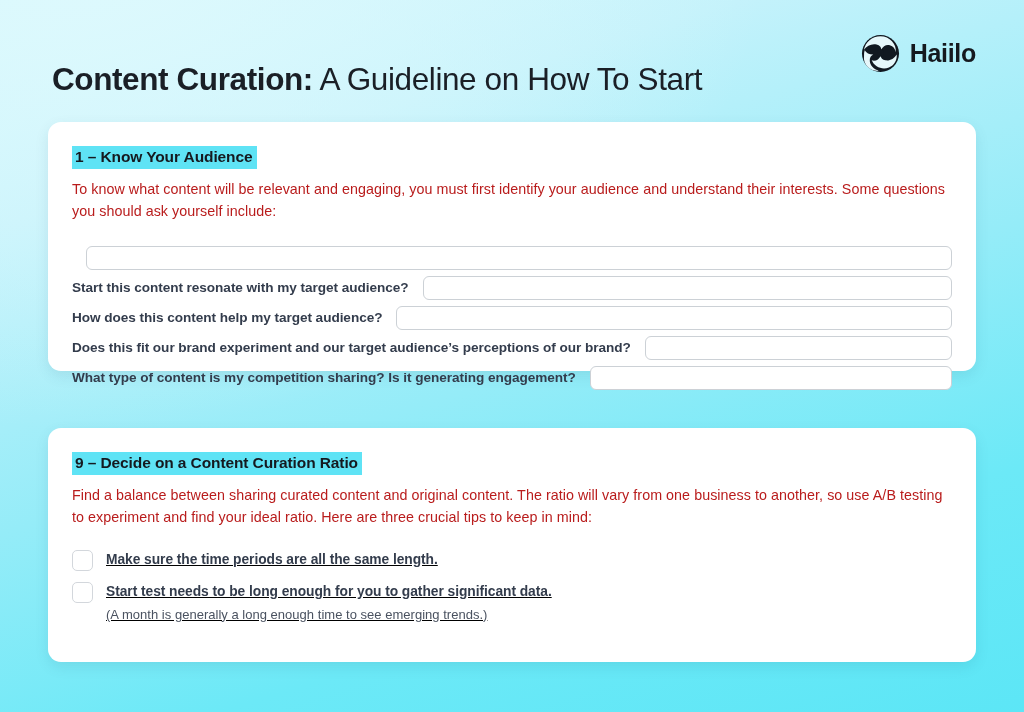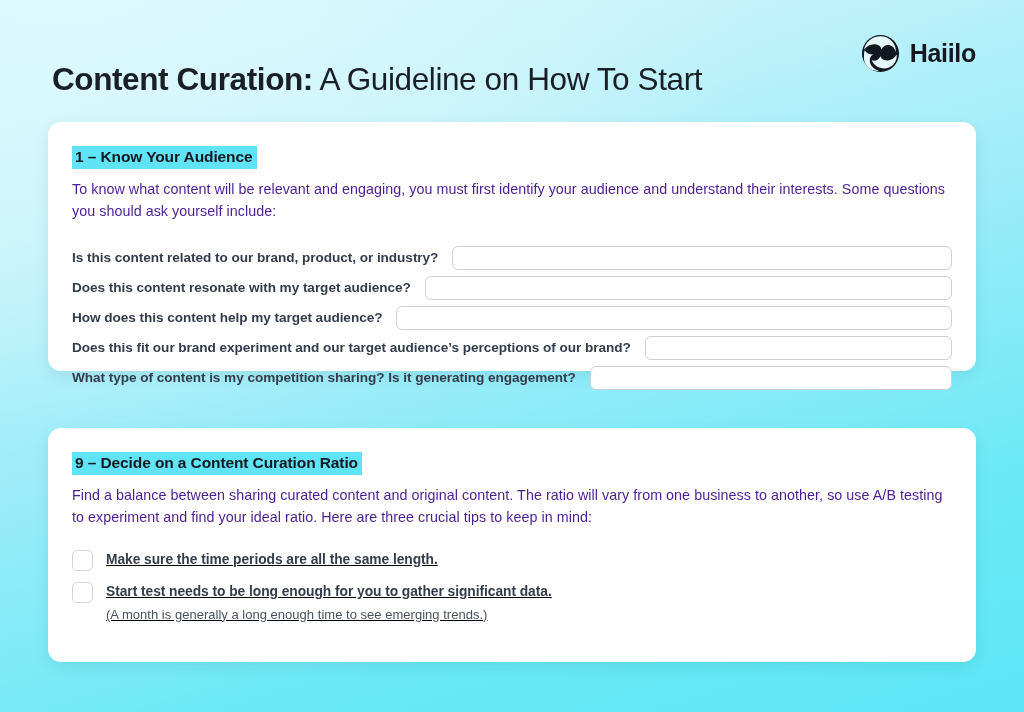--- a/index.html
+++ b/index.html
@@ -99,21 +99,21 @@
     background: #5fe3f5;
     padding: 2px 4px 3px 3px;
     letter-spacing: -0.1px;
     line-height: 1.15;
     margin: 0 0 9px 0;
   }
 
   .body-text {
     font-size: 14.3px;
     line-height: 1.57;
-    color: #4c1d95;
+    color: #b91c1c;
     font-weight: 400;
     margin: 0;
     max-width: 880px;
     letter-spacing: 0.05px;
   }
 
   
   .questions {
     margin-top: 20px;
   }
@@ -213,26 +213,25 @@
   <div class="card" id="card-audience">
     <div class="card-inner">
 
       <div class="section-heading">1 – Know Your Audience</div>
 
       <p class="body-text">To know what content will be relevant and engaging, you must first identify your audience and understand their interests. Some questions you should ask yourself include:</p>
 
       <div class="questions">
 
         <div class="q-row">
-          <span class="q-label">Is this content related to our brand, product, or industry?</span>
-          <input class="q-input" type="text" placeholder="" style="">
-        </div>
-
-        <div class="q-row">
-          <span class="q-label">Does this content resonate with my target audience?</span>
+          <input class="q-input" type="text" placeholder="" style="">
+        </div>
+
+        <div class="q-row">
+          <span class="q-label">Start this content resonate with my target audience?</span>
           <input class="q-input" type="text" placeholder="" style="">
         </div>
 
         <div class="q-row">
           <span class="q-label">How does this content help my target audience?</span>
           <input class="q-input" type="text" placeholder="" style="">
         </div>
 
         <div class="q-row">
           <span class="q-label">Does this fit our brand experiment and our target audience’s perceptions of our brand?</span>

